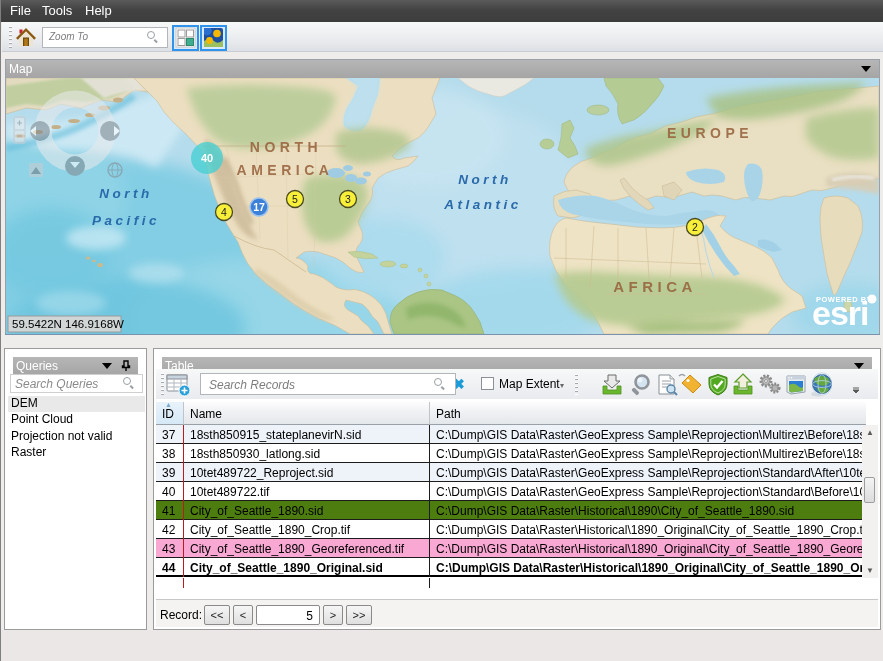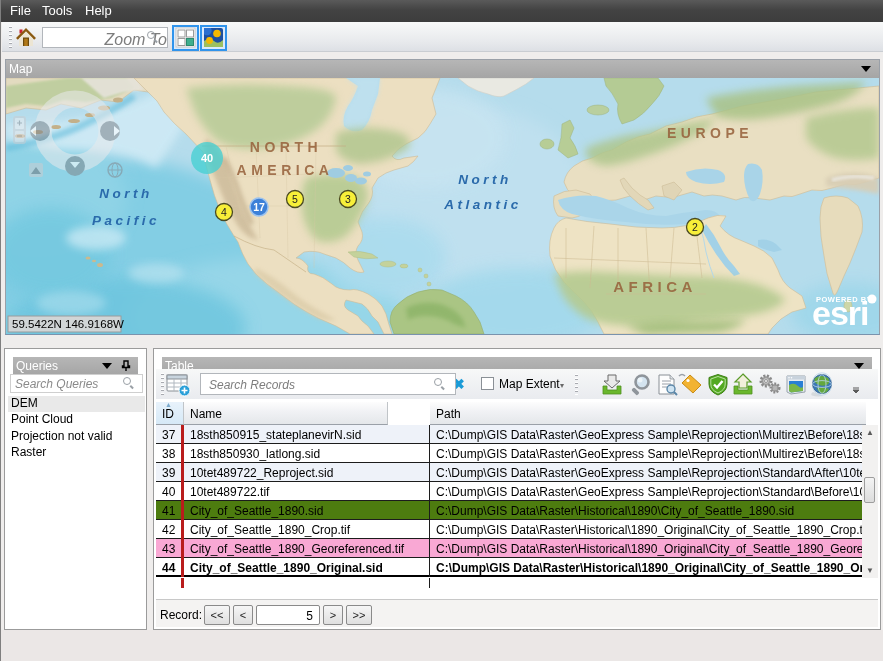--- a/index.html
+++ b/index.html
@@ -6,21 +6,21 @@
 html,body { width:883px; height:661px; overflow:hidden; font-family:"Liberation Sans", sans-serif; background:#efedec; }
 #app { position:relative; width:883px; height:661px; background:#efedec; border-left:1px solid #7f7f7f; }
 
 #menubar { position:absolute; left:0; top:0; width:883px; height:22px; background:linear-gradient(#5a5a5a,#434343 45%,#3d3d3d); color:#fff; font-size:13px; }
 #menubar span { position:absolute; top:3px; }
 
 #toolbar { position:absolute; left:1px; top:22px; width:882px; height:30px; background:linear-gradient(#f7f8f8,#e9ebee 60%,#dct); background:linear-gradient(#f8f9f9,#e7e9ec 70%,#dde0e5); border-bottom:1px solid #c9cdd2; }
 .grip { position:absolute; width:3px; background-image:repeating-linear-gradient(#fff 0 1px, #a8aab0 1px 2px, transparent 2px 4px); }
 #tb-grip { left:7px; top:4px; height:22px; }
 #home { position:absolute; left:13px; top:5px; width:22px; height:21px; }
-#zoominput { position:absolute; left:40px; top:5px; width:126px; height:21px; background:#fff; border:1px solid #b2b6bb; font-style:italic; color:#7d7d7d; font-size:16px; padding:3px 0 0 6px;text-align:right; }
+#zoominput { position:absolute; left:40px; top:5px; width:126px; height:21px; background:#fff; border:1px solid #b2b6bb; font-style:italic; color:#7d7d7d; font-size:10px; padding:3px 0 0 6px; }
 .mag { position:absolute; width:11px; height:11px; }
 .mag .lens { position:absolute; left:0; top:0; width:8px; height:8px; border:1.5px solid #9aa0a6; border-radius:50%; }
 .mag .handle { position:absolute; left:7.5px; top:7.5px; width:4px; height:1.6px; background:#9aa0a6; transform:rotate(45deg); transform-origin:0 0; }
 #tbbtn1, #tbbtn2 { position:absolute; top:3px; width:27px; height:26px; border:2px solid #3094ec; background:#dbeafb; }
 #tbbtn1 { left:170px; }
 #tbbtn2 { left:198px; }
 
 #mappanel { position:absolute; left:4px; top:59px; width:875px; height:276px; border:1px solid #9aa0a8; border-bottom:2px solid #7a93ad; background:#b3dbea; }
 .paneltitle { background:linear-gradient(#b6b6b6,#a5a5a5); color:#fff; font-size:12px; height:18px; line-height:18px; padding-left:3px; position:relative; }
 .collapse { position:absolute; right:8px; top:6px; width:0; height:0; border-left:5px solid transparent; border-right:5px solid transparent; border-top:6px solid #000; }
@@ -32,21 +32,21 @@
 #qsearch { position:absolute; left:5px; top:25px; width:133px; height:19px; border:1px solid #cfcfcf; background:#fff; font-style:italic; color:#8a8a8a; font-size:12px; padding:2px 0 0 4px; }
 .qrow { position:absolute; left:3px; width:137px; height:16px; font-size:12px; color:#000; padding-left:3px; }
 
 #ttoolbar { position:absolute; left:2px; top:20px; width:722px; height:30px; background:linear-gradient(#f7f8f8,#e9ebef); }
 #tsearch { position:absolute; left:44px; top:4px; width:256px; height:22px; border:1px solid #b2b6bb; background:#fff; font-style:italic; color:#7d7d7d; font-size:12px; padding:4px 0 0 8px; }
 
 #grid { position:absolute; left:2px; top:53px; width:722px; height:153px; background:#fff; font-size:12px; }
 .hdr { position:absolute; top:0; height:23px; background:linear-gradient(#fdfdfd,#f0f1f4 45%,#e4e7ea); border-right:1px solid #c0c4c8; border-bottom:1px solid #9aa0a8; padding:5px 0 0 6px; color:#000; }
 .row { position:absolute; width:706px; height:19px; border-bottom:1px solid #1c1c1c; }
 .cell { position:absolute; top:0; height:19px; padding:3px 0 0 6px; overflow:hidden; white-space:nowrap; }
-.c-id { left:0; width:28px; border-right:3px solid #b91c1c; }
+.c-id { left:0; width:28px; border-right:1px solid #b91c1c; }
 .c-name { left:28px; width:246px; border-right:1px solid #1c1c1c; }
 .c-path { left:274px; width:432px; }
 
 .sb { background:#f0f0f0; position:absolute; }
 .sbthumb { background:linear-gradient(#f4f4f4,#dcdcdc); border:1px solid #9d9d9d; border-radius:2px; position:absolute; }
 .arrowbtn { position:absolute; font-size:8px; color:#5a5a5a; text-align:center; }
 
 #recordbar { position:absolute; left:2px; top:250px; width:722px; height:28px; background:#f4f3f2; border-top:1px solid #c8c8c8; font-size:12px; }
 .recbtn { position:absolute; top:5px; height:20px; background:linear-gradient(#f6f6f6,#dfdfdf); border:1px solid #8a8a8a; border-radius:2px; font-size:11px; text-align:center; padding-top:3px; color:#222; }
 #bottomstrip { position:absolute; left:0; top:630px; width:883px; height:31px; background:#ebe7e6; }
@@ -419,21 +419,21 @@
   <path d="M272,16 L278,16 M272,18 L278,18 L275,21 Z" stroke="#5a5a5a" stroke-width="1" fill="#5a5a5a"></path>
 </svg>
 
       <div id="tsearch">Search Records<div class="mag" style="right:10px; top:4px;">
             <div class="lens"></div>
             <div class="handle"></div>
           </div></div>
     </div>
     <div id="grid">
         <div class="hdr" style="left:0; width:28px; background:linear-gradient(#e8f2fb,#d6e9f7);"><span style="position:absolute;left:9px;top:-1px;font-size:7px;color:#7aa9cc;">▲</span>ID</div>
-<div class="hdr" style="left:28px; width:204px;">Name</div>
+<div class="hdr" style="left:28px; width:246px;">Name</div>
 <div class="hdr" style="left:274px; width:436px; border-right:none;">Path</div>
 <div class="row" style="top:23px; background:#eef2f9; ">
           <div class="cell c-id">37</div>
           <div class="cell c-name">18sth850915_stateplanevirN.sid</div>
           <div class="cell c-path">C:\Dump\GIS Data\Raster\GeoExpress Sample\Reprojection\Multirez\Before\18st</div>
         </div>
 <div class="row" style="top:42px; background:#fff; ">
           <div class="cell c-id">38</div>
           <div class="cell c-name">18sth850930_latlong.sid</div>
           <div class="cell c-path">C:\Dump\GIS Data\Raster\GeoExpress Sample\Reprojection\Multirez\Before\18st</div>

